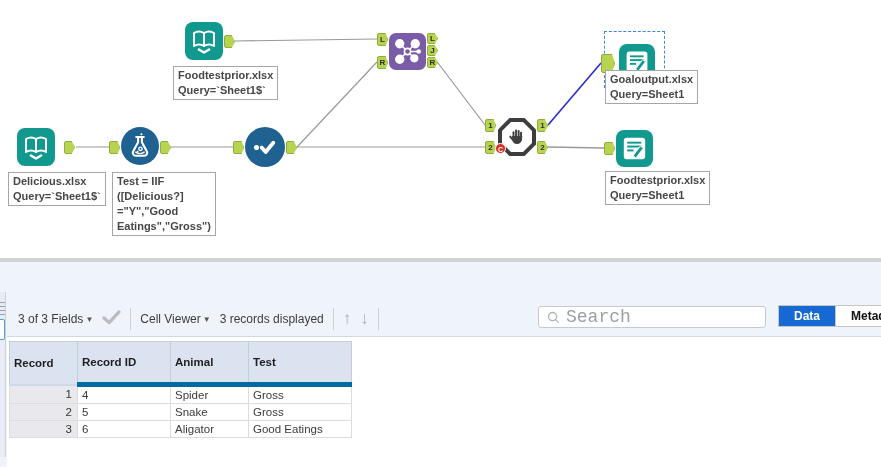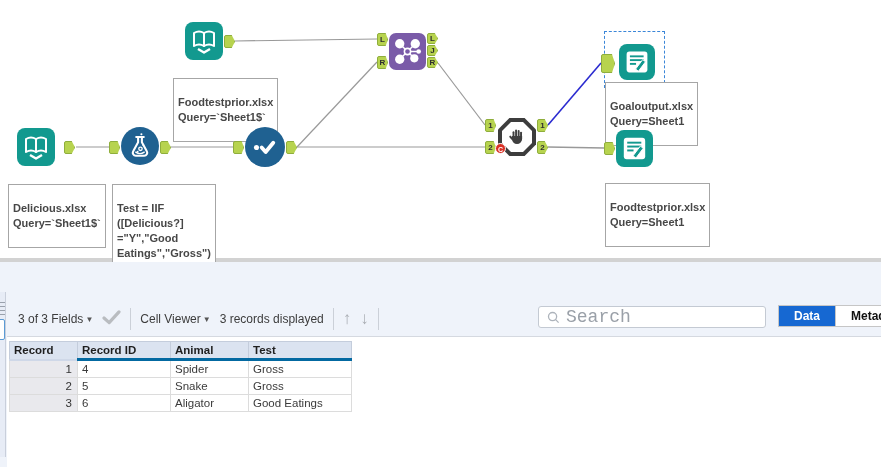--- a/index.html
+++ b/index.html
@@ -24,22 +24,22 @@
 
   .anchor { position:absolute; width:11px; height:13px; background:#B7D34F; border:1px solid #8FAE3C;
     border-radius:2px; font-size:8px; font-weight:bold; color:#2e2e2e; line-height:11px; text-align:center;
     clip-path:polygon(0 0,78% 0,100% 50%,78% 100%,0 100%); }
   .anchor.plain { clip-path:polygon(0 0,70% 0,100% 50%,70% 100%,0 100%); }
   .anchor.big { width:14px; height:19px; line-height:17px; }
 
   .badge-c { position:absolute; width:11px; height:11px; border-radius:50%; background:#D93025;
     color:#fff; font-size:7px; font-weight:bold; text-align:center; line-height:11px; border:1px solid #fff; }
 
-  .note { position:absolute; background:#fff; border:1px solid #A6A6A6; padding:16px 4px;
-    font-size:11px; font-weight:bold; color:#474747; line-height:15px; white-space:nowrap;margin-top:12px; }
+  .note { position:absolute; background:#fff; border:1px solid #A6A6A6; padding:1px 4px;
+    font-size:11px; font-weight:bold; color:#474747; line-height:15px; white-space:nowrap; }
 
   .sel-rect { position:absolute; border:1px dashed #3B86D8; background:transparent; }
 
   
   .splitter { width:881px; height:4px; background:#D2D2D2; }
 
   
   .results { position:relative; width:881px; height:205px; background:#EFF3FA; }
   .r-title { position:absolute; left:2px; top:7px; font-size:12px; color:#5F6368; }
   .toolbar { position:absolute; left:18px; top:44px; height:26px; display:flex; align-items:center; gap:9px;
@@ -64,23 +64,23 @@
   .content { position:absolute; left:7px; right:0; top:75px; bottom:0; background:#fff; }
 
   .left-strip { position:absolute; left:0; top:30px; bottom:10px; width:6px; background:#E7ECF6;
     border-right:1px solid #C9CFDB; }
   .strip-lines { position:absolute; left:0; top:10px; width:5px; }
   .strip-lines div { height:1px; background:#9aa1ac; margin-bottom:3px; }
   .strip-box { position:absolute; left:-6px; top:27px; width:11px; height:21px; background:#fff;
     border:1px solid #5B9BD5; border-radius:2px; }
 
   table.grid { position:absolute; left:2px; top:4px; border-collapse:collapse; font-size:11.5px; }
-  .grid th { background:#DBE3F0; color:#1F1F1F; font-weight:bold; text-align:left; padding:2px 4px;
+  .grid th { background:#DBE3F0; color:#1F1F1F; font-weight:bold; text-align:left; padding:14px 4px;
     border-right:1px solid #C4CDDC; border-top:1px solid #C4CDDC; height:17px; }
-  .grid th.greenbar { border-bottom:3px solid #0369a1; }
+  .grid th.greenbar { border-bottom:5px solid #0369a1; }
   .grid th.nogreen { border-bottom:2px solid #CFD8E8; border-left:1px solid #C4CDDC; }
   .grid td { border:1px solid #DCDCDC; padding:2px 4px; height:17px; color:#3B3B3B; background:#fff; }
   .grid td.rownum { background:#E9E9ED; text-align:right; padding-right:5px; color:#333; }
   .col-record { width:68px; } .col-recid { width:93px; } .col-animal { width:78px;margin-left:22px; } .col-test { width:103px; }
 </style>
 </head>
 <body>
 
 <div class="canvas">
 

